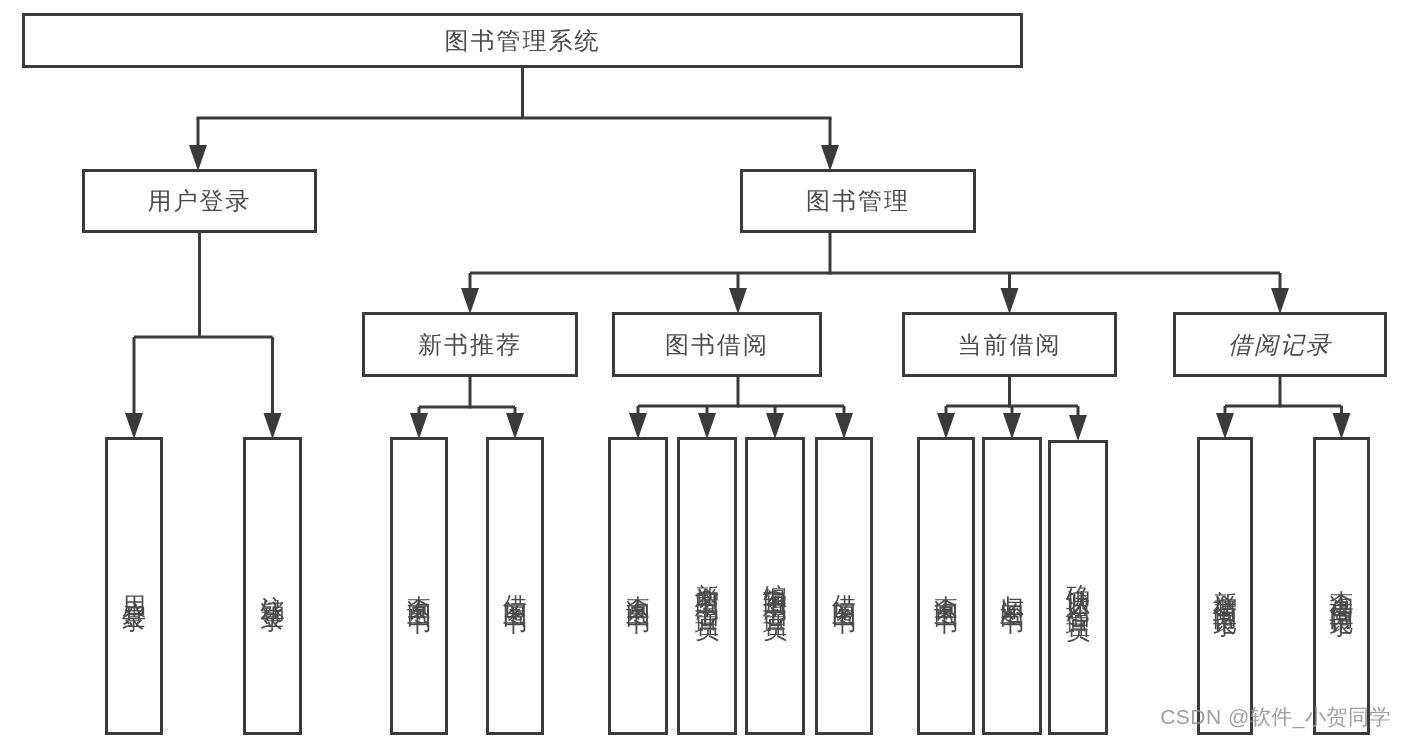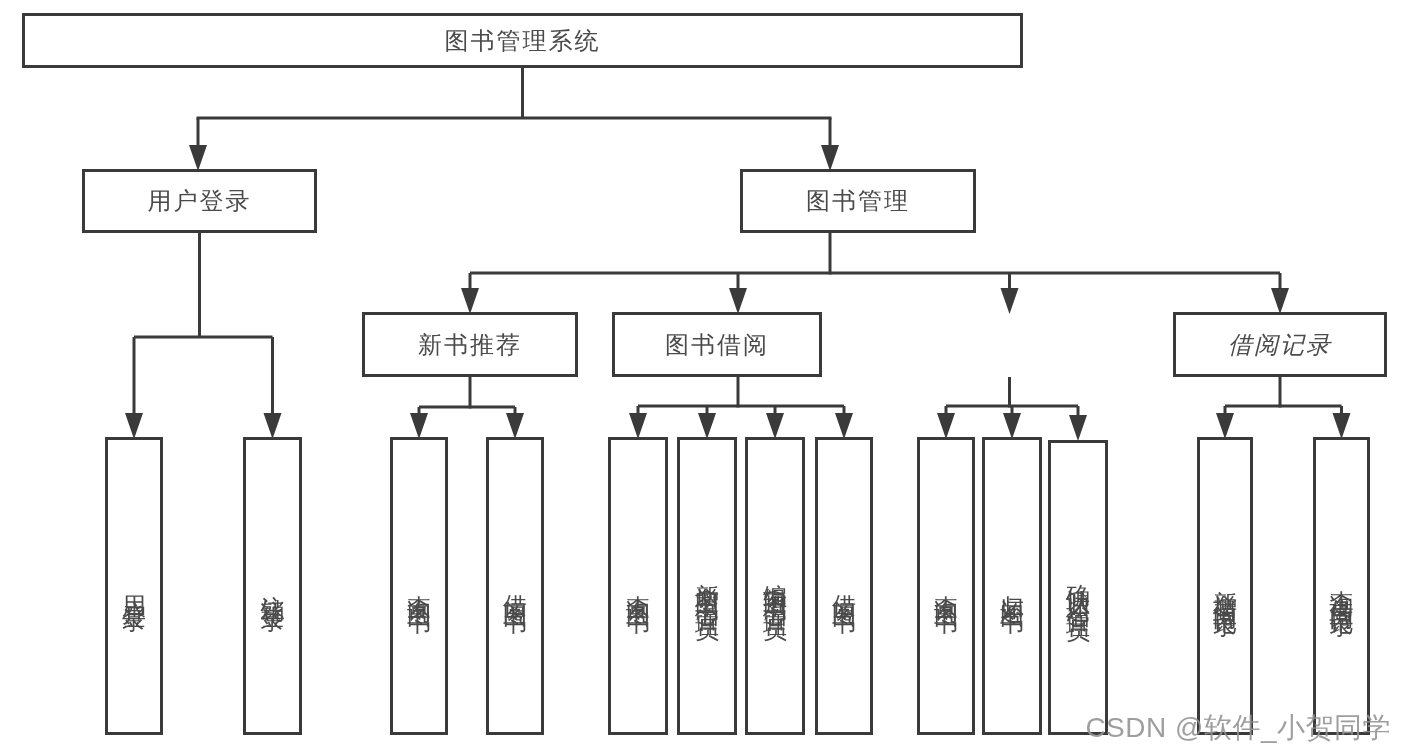--- a/index.html
+++ b/index.html
@@ -63,23 +63,23 @@
   .l7  { left: 745px;  width: 60px; }
   .l8  { left: 815px;  width: 58px; }
   .l9  { left: 917px;  width: 58px; }
   .l10 { left: 982px;  width: 60px; }
   .l11 { left: 1048px; width: 60px; top: 440px; height: 295px; }
   .l12 { left: 1197px; width: 56px; }
   .l13 { left: 1313px; width: 57px; }
   #watermark {
     position: absolute;
     right: 14px;
-    bottom: 0;
+    bottom: 16px;
     z-index: 5;
-    font-size: 28px;
+    font-size: 21px;
     letter-spacing: 0.5px;
     color: rgba(148, 148, 148, 0.9);
     white-space: nowrap;
   }
 </style>
 </head>
 <body>
 
 <div id="stage">
 
@@ -159,20 +159,23 @@
   <div class="node n-mgmt">
     <span class="hlabel">图书管理</span>
   </div>
 
   <div class="node n-rec">
     <span class="hlabel">新书推荐</span>
   </div>
   <div class="node n-borrow">
     <span class="hlabel">图书借阅</span>
   </div>
+  <div class="node n-cur">
+    <span class="hlabel">当前借阅</span>
+  </div>
   <div class="node n-hist">
     <span class="hlabel">借阅记录</span>
   </div>
 
   <div class="node leaf l1">
     <span class="vlabel">用户登录</span>
   </div>
   <div class="node leaf l2">
     <span class="vlabel">注销登录</span>
   </div>

